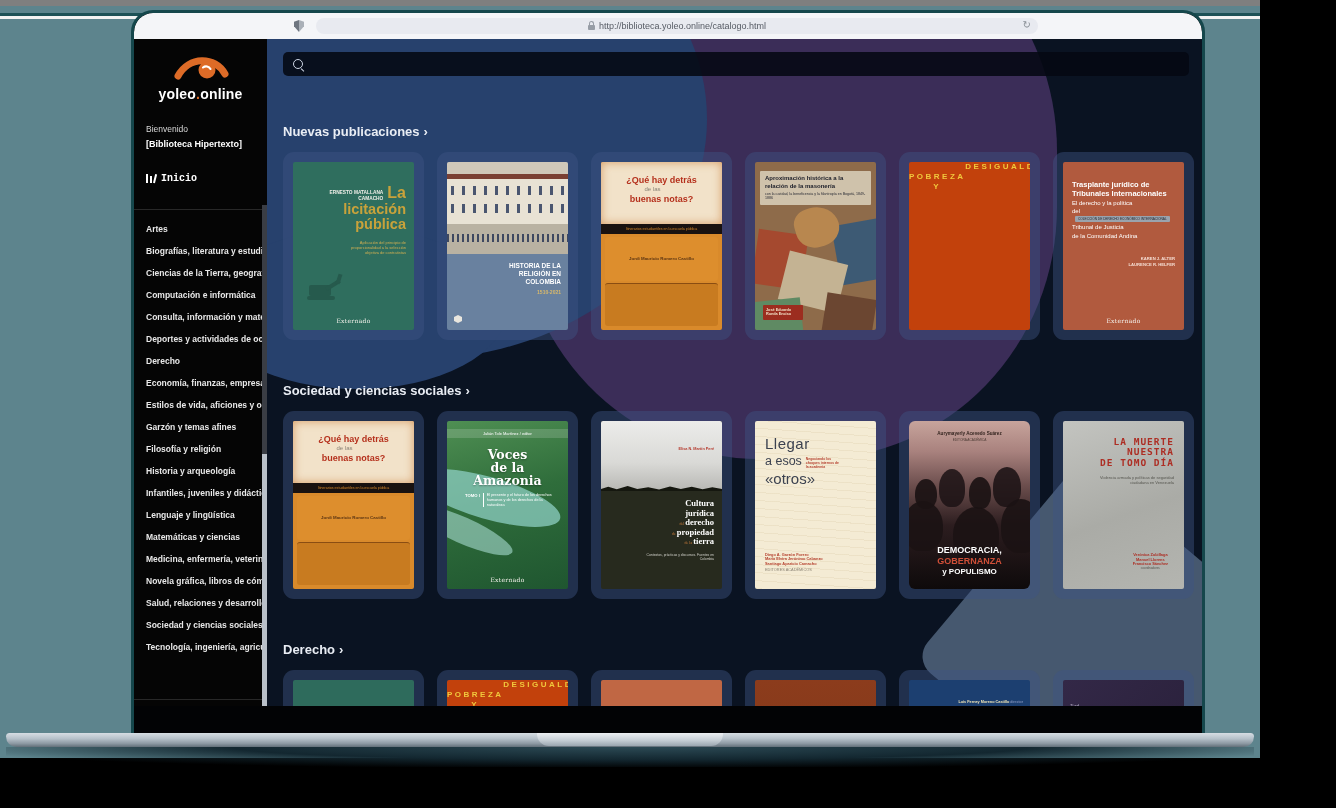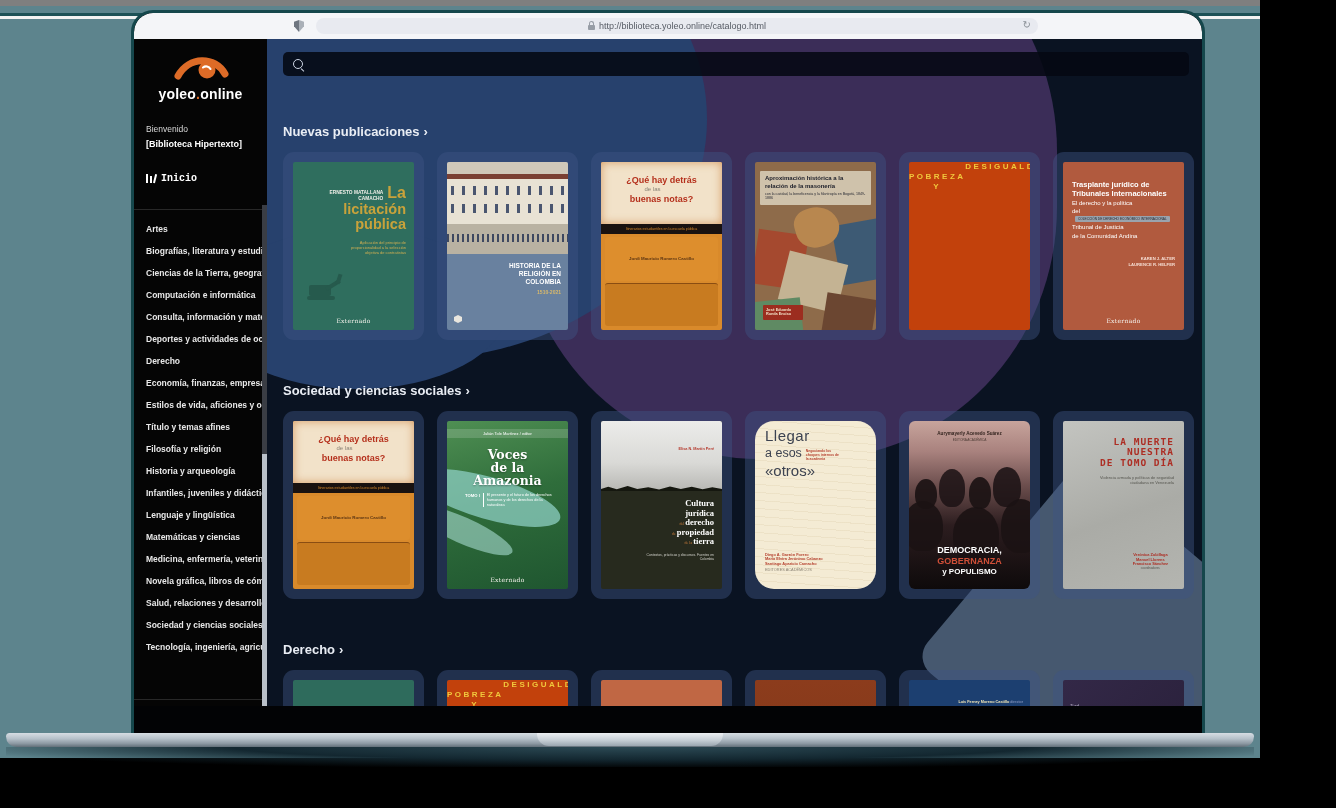--- a/index.html
+++ b/index.html
@@ -160,22 +160,22 @@
   .cov-cul{background:#272a1e;color:#fff;}
   .cul-top{position:relative;height:70px;background:linear-gradient(#ececea,#d9d9d6 60%,#b7b7b3);}
   .cul-tree{position:absolute;left:0;right:0;bottom:0;height:7px;background:#15170f;clip-path:polygon(0 70%,6% 40%,13% 75%,22% 30%,30% 70%,39% 45%,48% 80%,57% 35%,66% 70%,75% 40%,84% 75%,92% 45%,100% 70%,100% 100%,0 100%);}
   .cul-author{position:absolute;top:26px;right:8px;font-size:3.8px;font-weight:bold;color:#b5392c;}
   .cul-text{padding:8px 8px 0 8px;text-align:right;}
   .cul-big{font-size:8.5px;font-weight:bold;line-height:1.12;font-family:Liberation Serif, serif;}
   .cul-sm{font-size:4px;color:#c77b3a;font-weight:normal;margin-right:1px;}
   .cul-cap{font-size:3.4px;color:#cfcfc8;width:78px;margin:6px 0 0 auto;}
 
   
-  .cov-lle{background:#f4ebd4;color:#3c4250;padding:6px 10px;box-sizing:border-box;
-    background-image:repeating-linear-gradient(4deg,rgba(170,140,80,.10) 0 1px,rgba(0,0,0,0) 1px 8px);border-radius:19px;}
+  .cov-lle{background:#f4ebd4;color:#3c4250;padding:14px 10px;box-sizing:border-box;
+    background-image:repeating-linear-gradient(4deg,rgba(170,140,80,.10) 0 1px,rgba(0,0,0,0) 1px 8px);}
   .lle-t1{font-size:15px;letter-spacing:.5px;}
   .lle-row{display:flex;align-items:flex-start;gap:4px;}
   .lle-t2{font-size:12.5px;}
   .lle-note{width:36px;font-size:3.4px;color:#b5402e;font-weight:bold;margin-top:3px;}
   .lle-t3{font-size:15px;}
   .lle-authors{position:absolute;left:10px;bottom:16px;}
   .lle-authors div{font-size:3.9px;font-weight:bold;color:#b5402e;}
   .lle-role{font-size:3.2px;color:#8b8375;margin-top:1px;font-weight:normal !important;color:#8b8375 !important;}
 
   
@@ -265,21 +265,21 @@
         <div class="cats">
           <div class="cat">Artes</div>
           <div class="cat">Biografías, literatura y estudio...</div>
           <div class="cat">Ciencias de la Tierra, geografí...</div>
           <div class="cat">Computación e informática</div>
           <div class="cat">Consulta, información y mater...</div>
           <div class="cat">Deportes y actividades de oci...</div>
           <div class="cat">Derecho</div>
           <div class="cat">Economía, finanzas, empresa ...</div>
           <div class="cat">Estilos de vida, aficiones y ocio</div>
-          <div class="cat">Título y temas afines</div>
+          <div class="cat">Garzón y temas afines</div>
           <div class="cat">Filosofía y religión</div>
           <div class="cat">Historia y arqueología</div>
           <div class="cat">Infantiles, juveniles y didáctic...</div>
           <div class="cat">Lenguaje y lingüística</div>
           <div class="cat">Matemáticas y ciencias</div>
           <div class="cat">Medicina, enfermería, veterina...</div>
           <div class="cat">Novela gráfica, libros de cómic...</div>
           <div class="cat">Salud, relaciones y desarrollo ...</div>
           <div class="cat">Sociedad y ciencias sociales</div>
           <div class="cat">Tecnología, ingeniería, agricul...</div>

